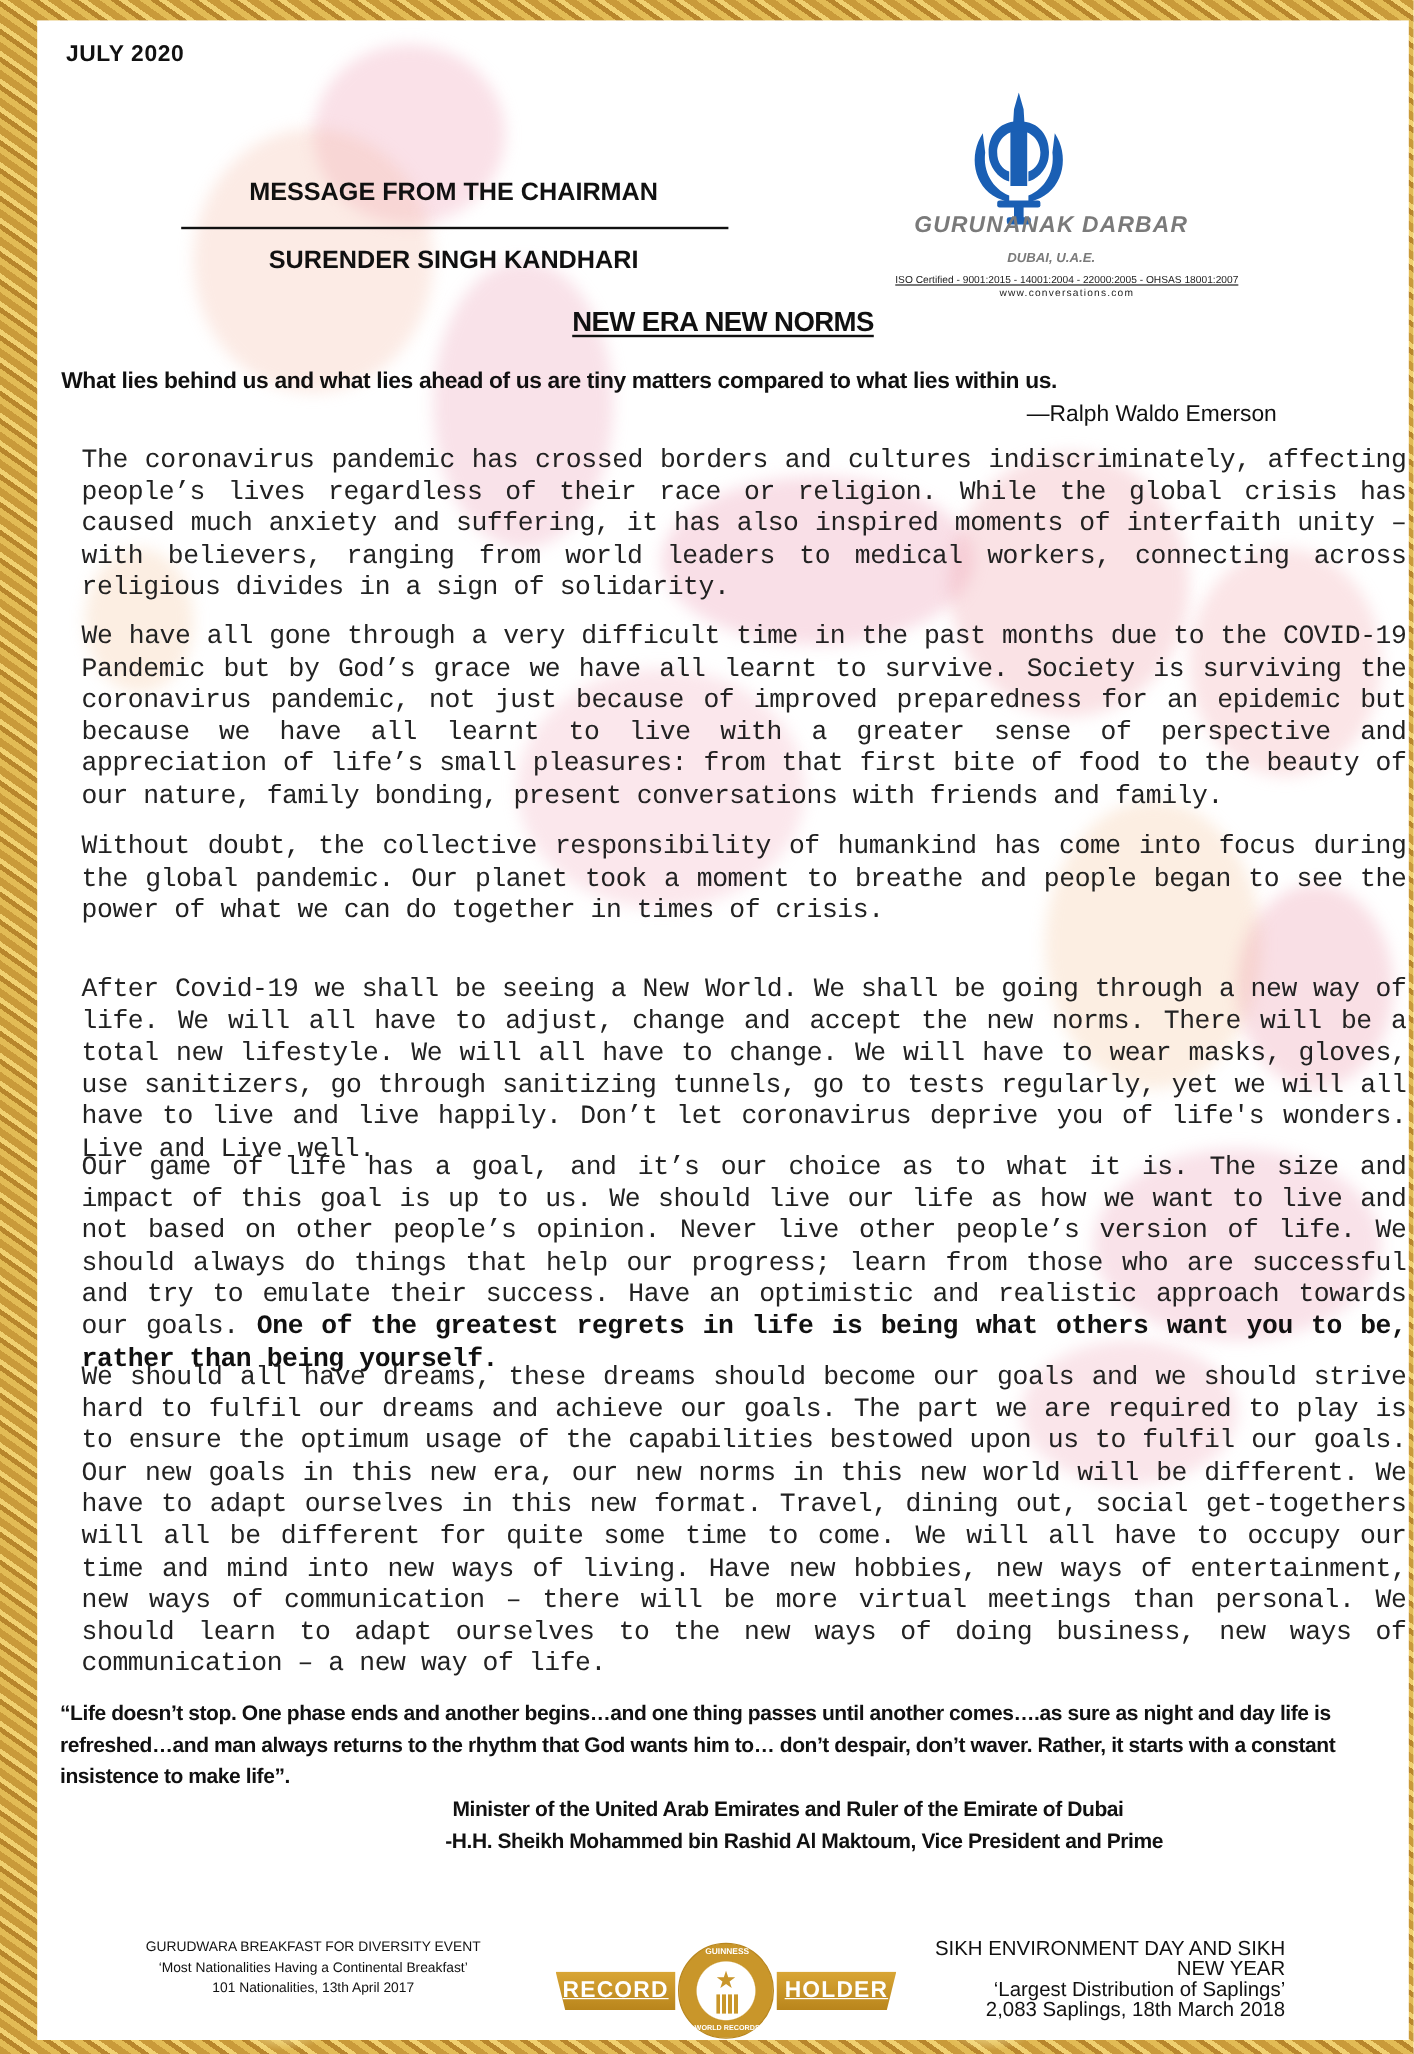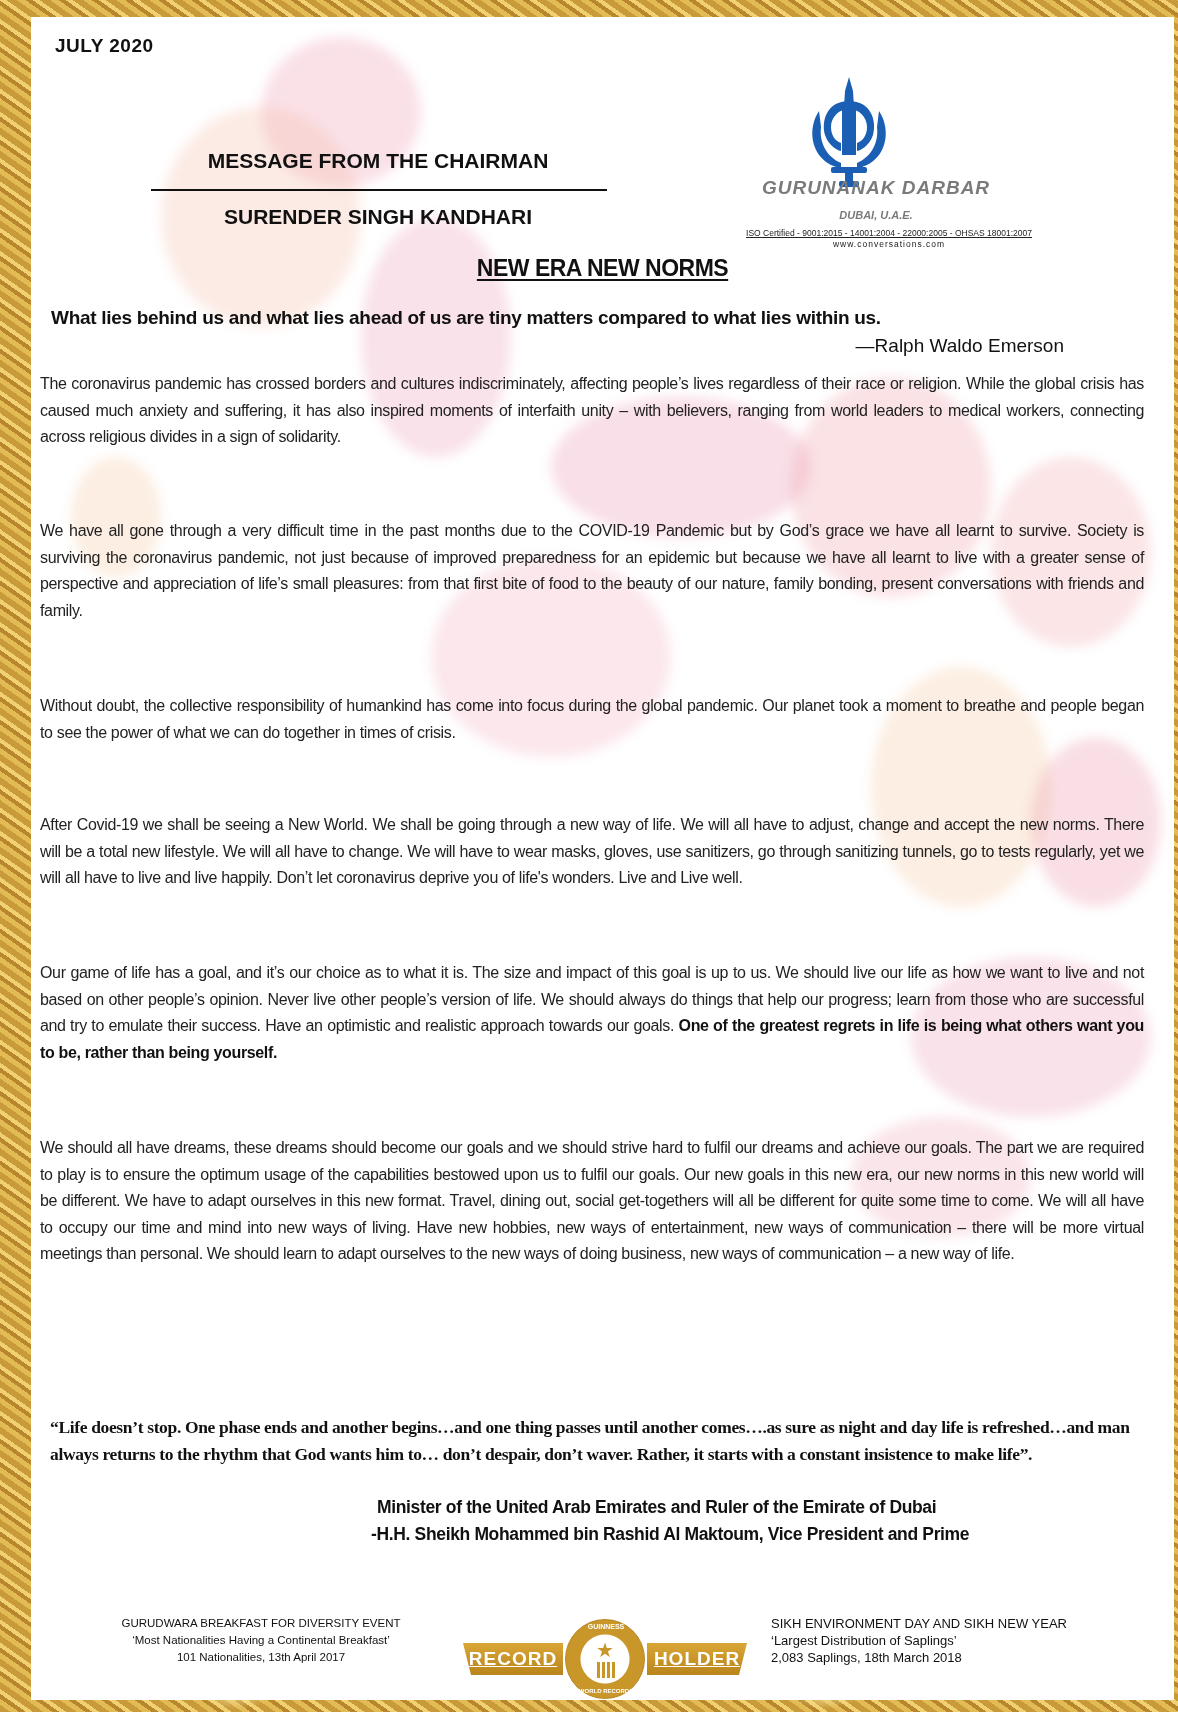--- a/index.html
+++ b/index.html
@@ -28,34 +28,34 @@
   .logo { left:770px; top:60px; width:96px; height:112px; }
   .org-name { left:660px; top:160px; width:370px; text-align:center; font-size:19px; font-weight:bold; font-style:italic; color:#7a7a7a; letter-spacing:1px; }
   .org-loc { left:660px; top:192px; width:370px; text-align:center; font-size:11px; font-weight:bold; font-style:italic; color:#7a7a7a; }
   .org-iso { left:660px; top:211px; width:396px; text-align:center; font-size:8.5px; color:#222;text-decoration:underline; }
   .org-web { left:660px; top:222px; width:396px; text-align:center; font-size:8.5px; color:#222; letter-spacing:1px; }
   .headline { left:0; top:238px; width:1143px; text-align:center; font-size:23px; font-weight:bold; color:#111; }
   .headline span { text-decoration:underline; text-decoration-thickness:2px; text-underline-offset:3px; letter-spacing:-0.5px; }
   .quote { left:20px; top:290px; width:1100px; font-size:19px; font-weight:bold; color:#111; letter-spacing:-0.3px; }
   .quote-attr { right:110px; top:318px; font-size:19px; color:#111; }
   .para {
-    left:9px; width:1104px; font-size:16px; line-height:26.6px; color:#222;
-    text-align:justify; letter-spacing:-0.35px;
+    left:37px; width:1104px; font-size:22px; line-height:26.6px; color:#222;
+    text-align:justify; letter-spacing:-0.35px;font-family:Liberation Mono, monospace;
   }
   .para b { color:#111; }
   .p1 { top:354px; }
   .p2 { top:501px; }
   .p3 { top:676px; }
   .p4 { top:795px; }
   .p5 { top:943px; }
   .p6 { top:1118px; }
-  .final-quote { left:19px; top:1397px; width:1104px; font-size:17.5px; line-height:26.6px; font-weight:bold; color:#111; letter-spacing:-0.35px;font-family:Liberation Serif, serif; }
+  .final-quote { left:19px; top:1397px; width:1104px; font-size:17.5px; line-height:26.6px; font-weight:bold; color:#111; letter-spacing:-0.35px; }
   .final-attr { left:340px; top:1477px; font-size:17.5px; line-height:26.6px; font-weight:bold; color:#111; letter-spacing:-0.35px; }
   .foot-left { left:80px; top:1598px; width:300px; text-align:center; font-size:11.5px; line-height:17px; color:#111; }
-  .foot-right { left:740px; top:1598px; width:300px; text-align:left; font-size:13px; line-height:17px; color:#111; }
+  .foot-right { left:740px; top:1598px; width:300px; text-align:right; font-size:17px; line-height:17px; color:#111; }
   .badge { left:432px; top:1602px; width:284px; height:80px; }
   .badge .band {
     position:absolute; top:24px; height:32px; background:linear-gradient(#d9a636,#b9851c);
     color:#fff; font-weight:bold; font-size:19px; line-height:32px; text-align:center; letter-spacing:1px;text-decoration:underline;
   }
   .badge .band.left { left:0; width:100px; clip-path:polygon(0 0,100% 0,100% 100%,8% 100%); }
   .badge .band.right { right:0; width:100px; clip-path:polygon(0 0,100% 0,92% 100%,0 100%); }
   .badge .seal {
     position:absolute; left:102px; top:0; width:80px; height:80px; border-radius:50%;
     background:radial-gradient(circle, #fff 0 24px, #c9962a 25px 40px);

